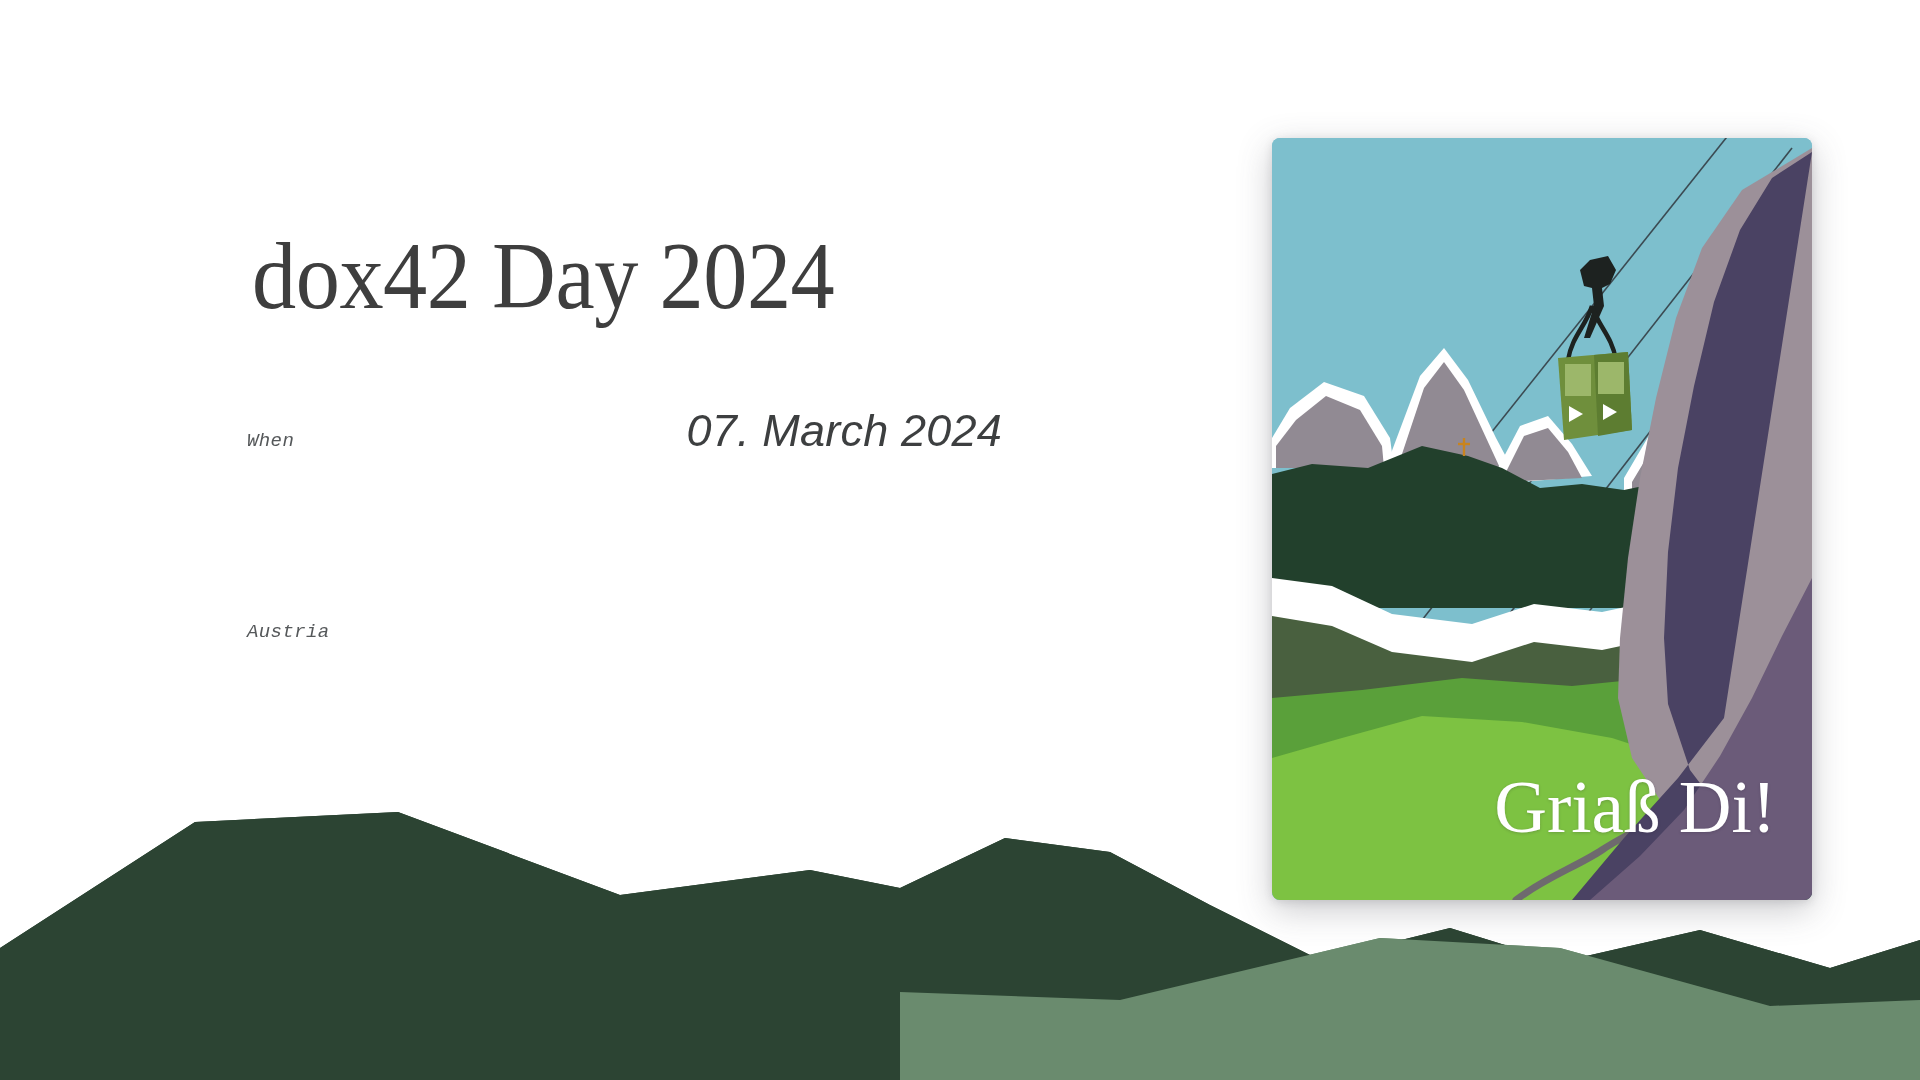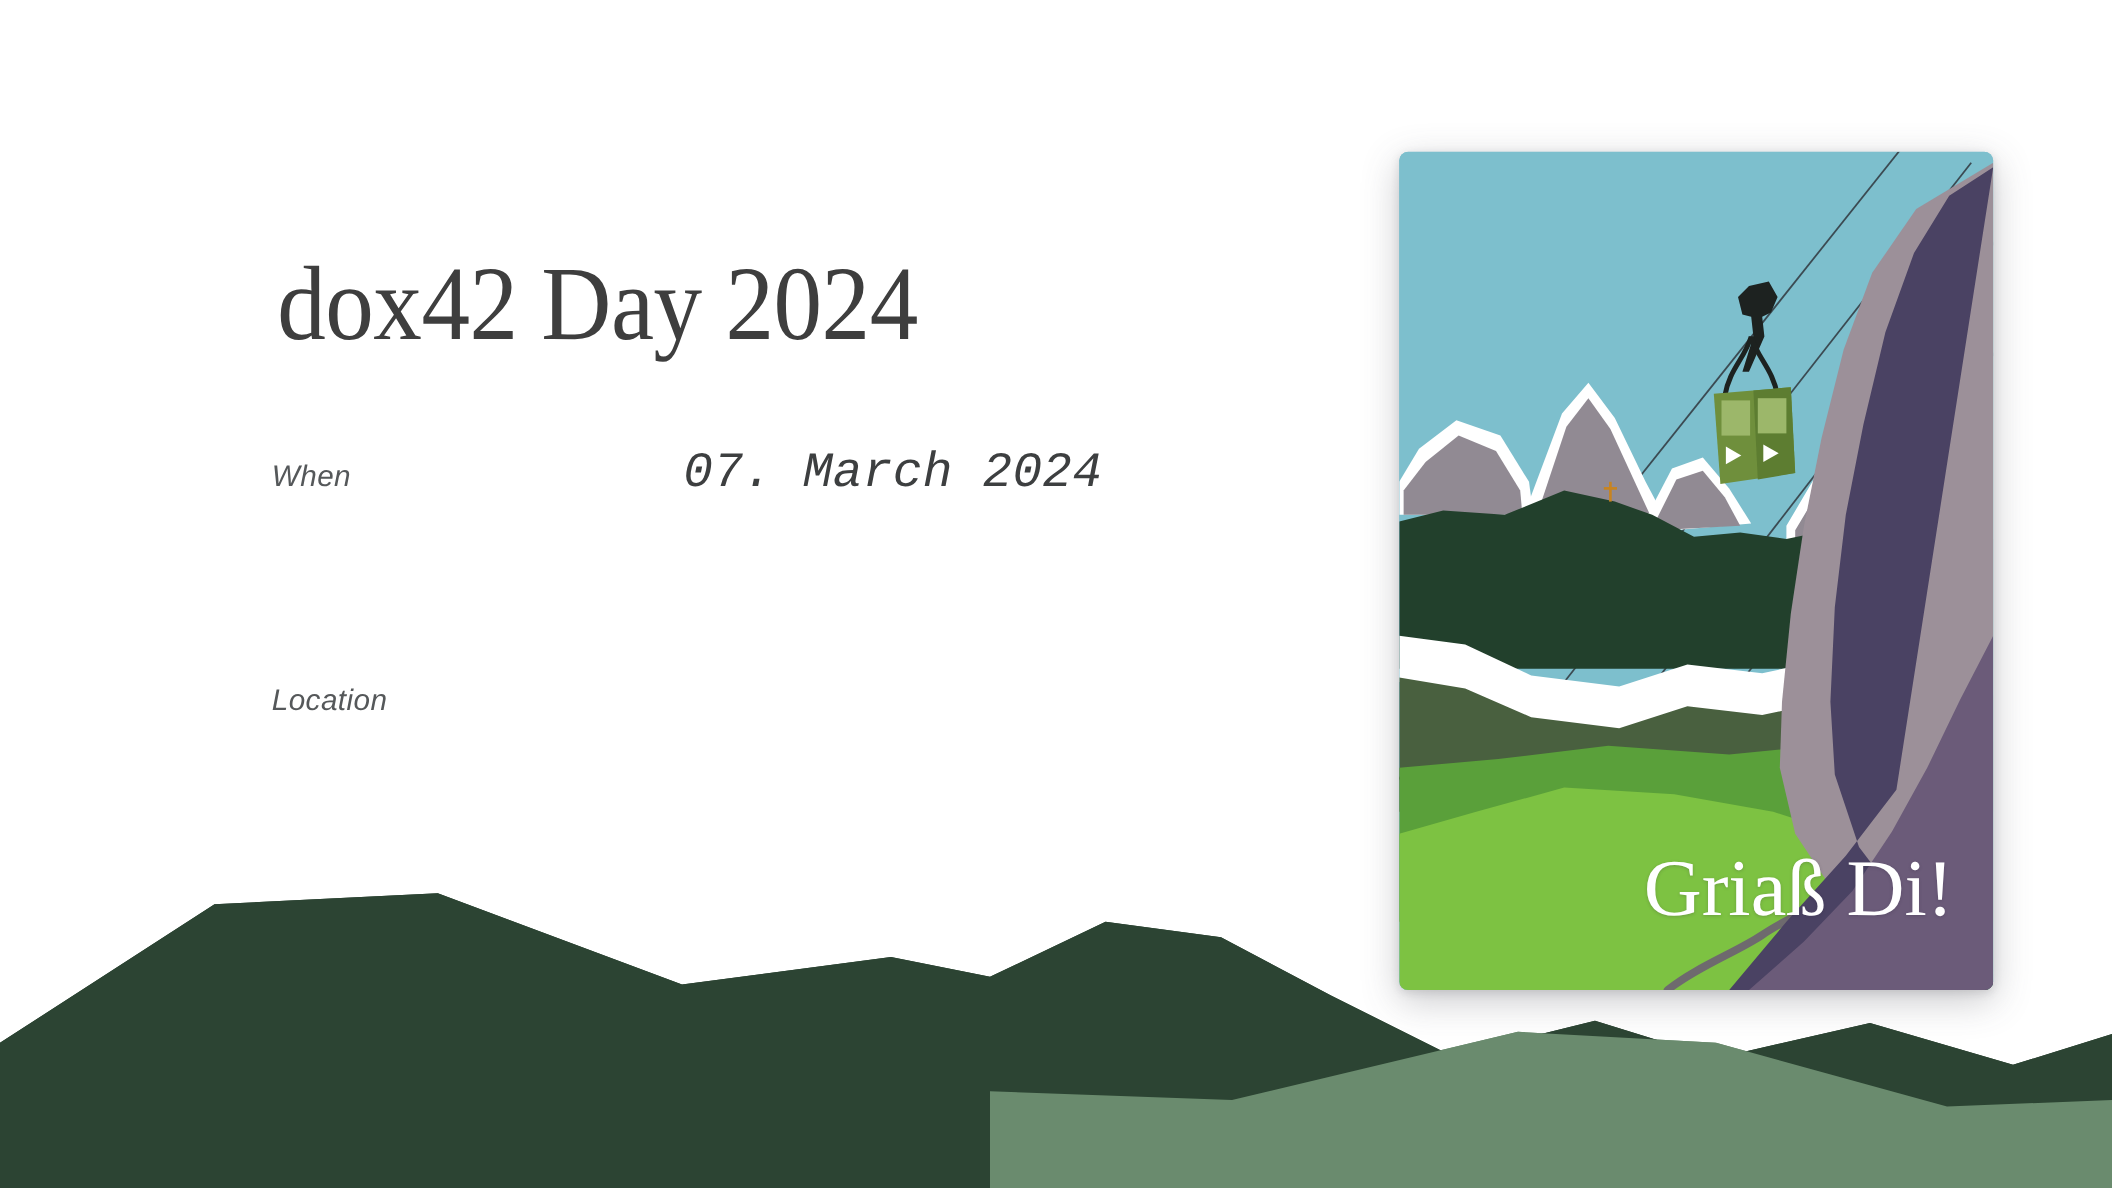--- a/index.html
+++ b/index.html
@@ -57,32 +57,32 @@
   }
 
   .detail-row {
     display: flex;
     align-items: baseline;
     height: 108px;
   }
 
   .detail-label {
     flex: 0 0 300px;
-    font-family: Liberation Sans, sans-serif;
+    font-family: Liberation Mono, monospace;
     font-style: italic;
     font-weight: 300;
-    font-size: 27px;
+    font-size: 19px;
     color: #55585a;
     letter-spacing: 0.4px;
   }
 
   .detail-value {
     flex: 1 1 auto;
     text-align: right;
-    font-family: Liberation Mono, monospace;
+    font-family: Liberation Sans, sans-serif;
     font-style: italic;
     font-weight: 400;
     font-size: 45px;
     color: #3d3f40;
     letter-spacing: 0.2px;
     white-space: nowrap;
   }
 
   
   #illustration-card {
@@ -145,21 +145,21 @@
 
     <div class="detail-row">
       <div class="detail-label">When</div>
       <div class="detail-value">07. March 2024</div>
     </div>
 
     <div class="detail-row">
     </div>
 
     <div class="detail-row">
-      <div class="detail-label">Location</div>
+      <div class="detail-label">Austria</div>
     </div>
 
   </div>
 </div>
 
 <div id="illustration-card">
 
   <svg id="illustration-svg" viewBox="0 0 540 762" preserveAspectRatio="none">
 
     <rect x="0" y="0" width="540" height="762" fill="#7dbfcd"></rect>

